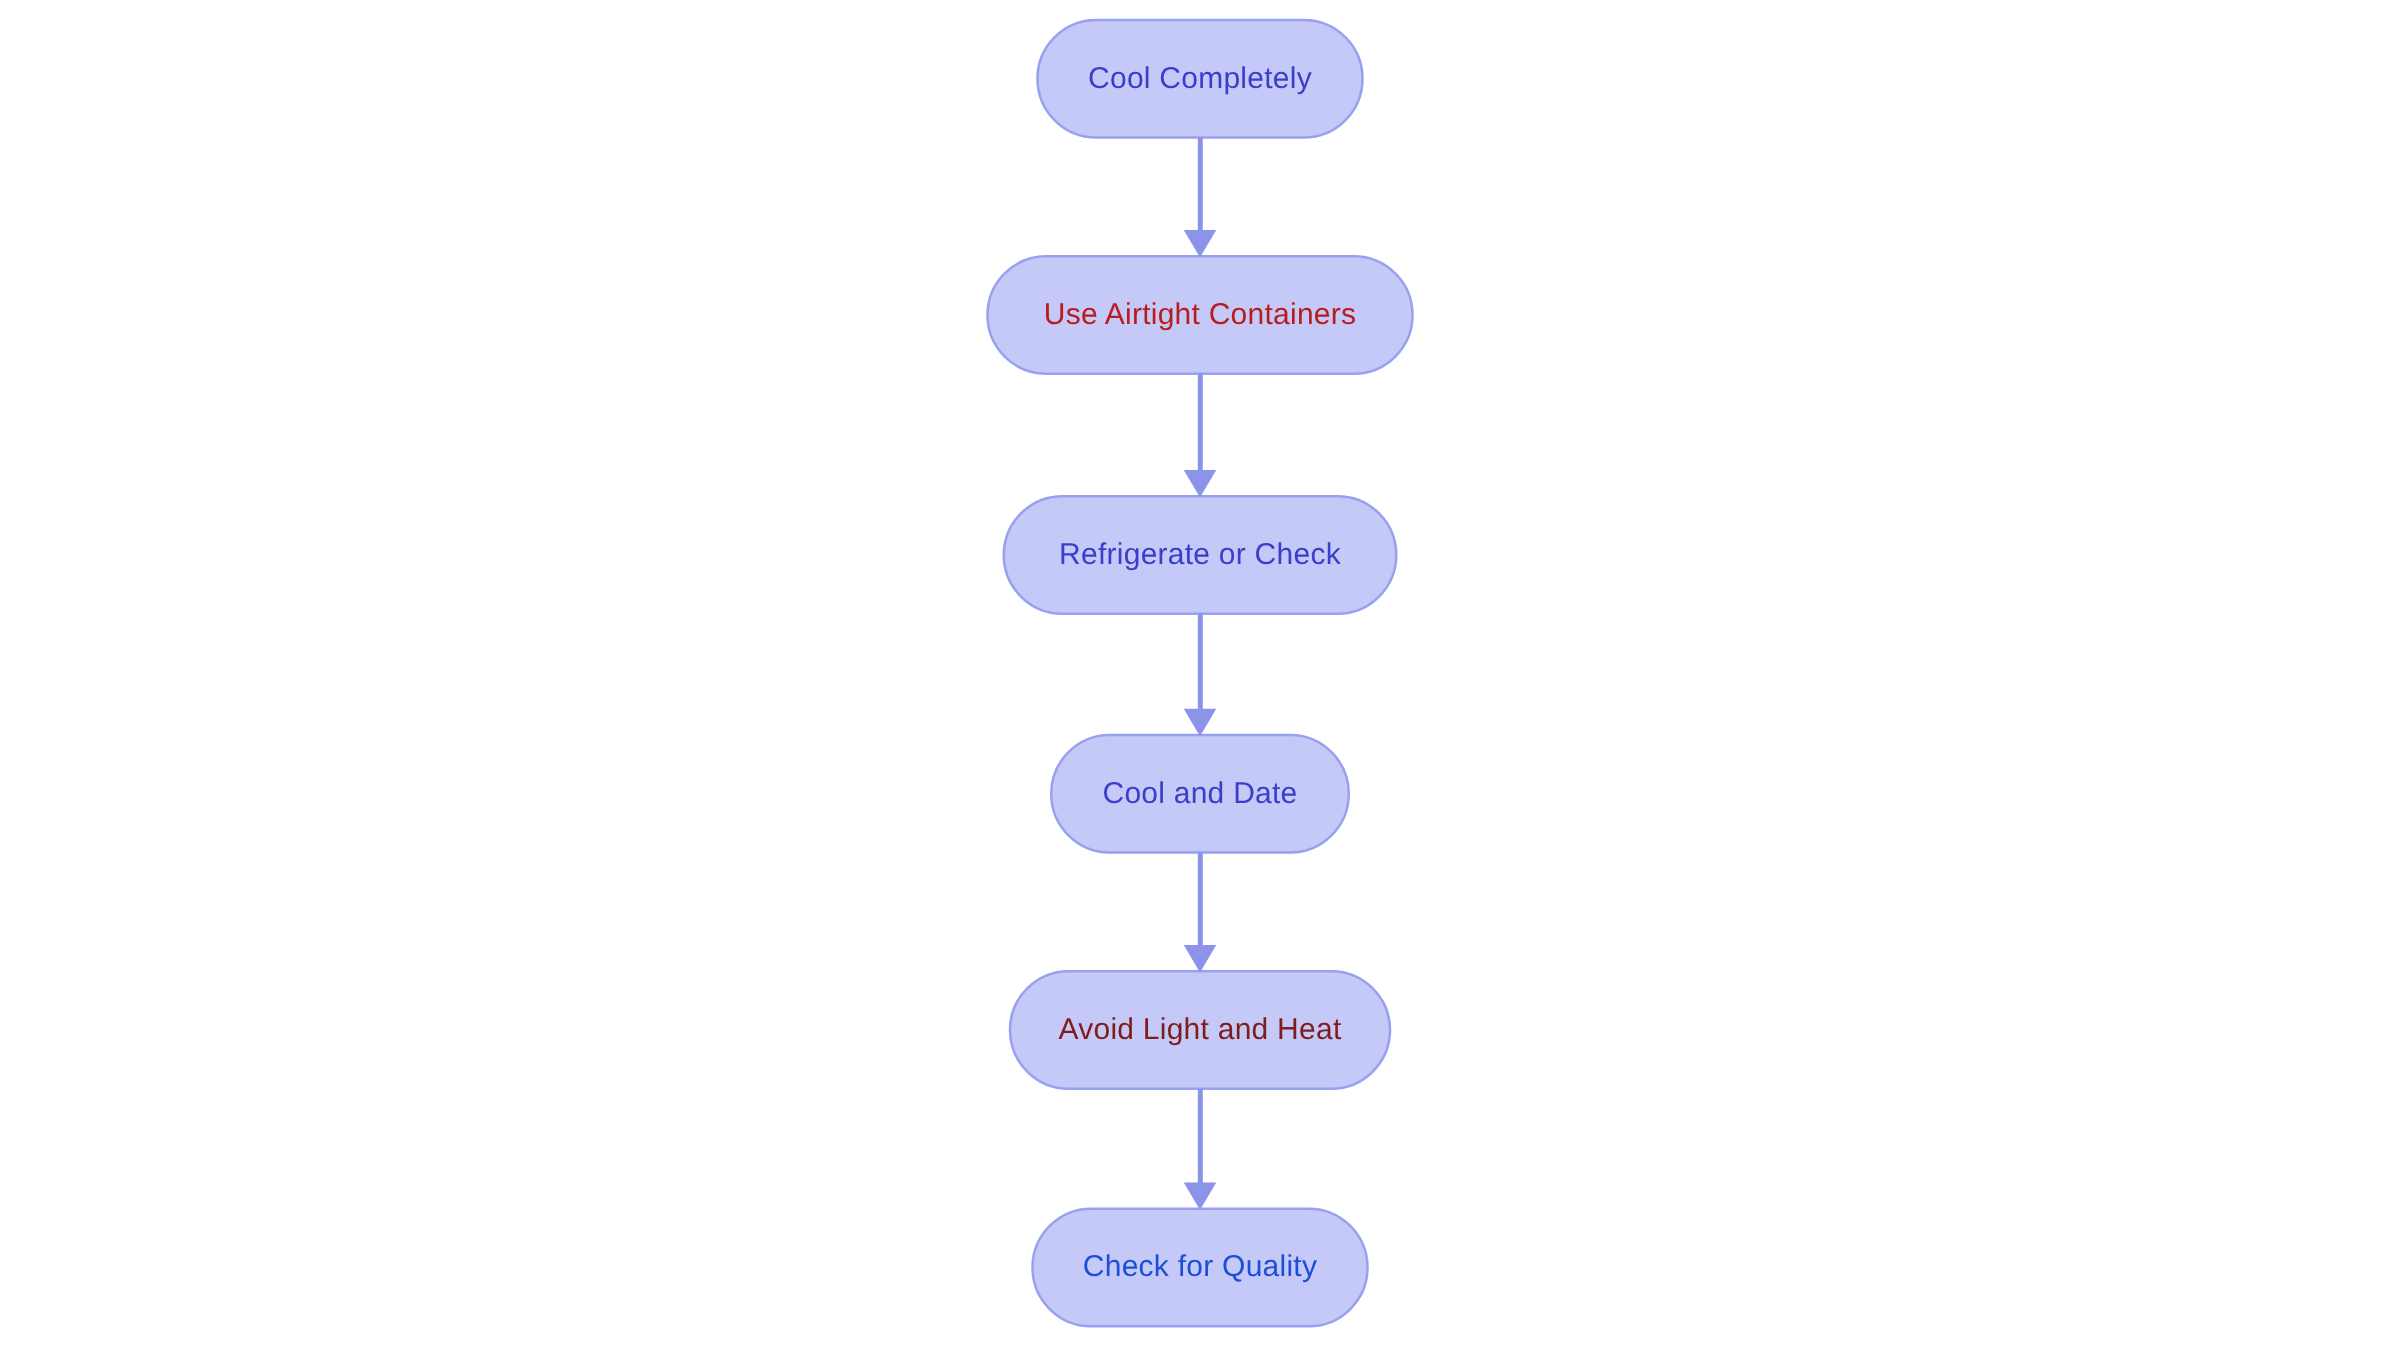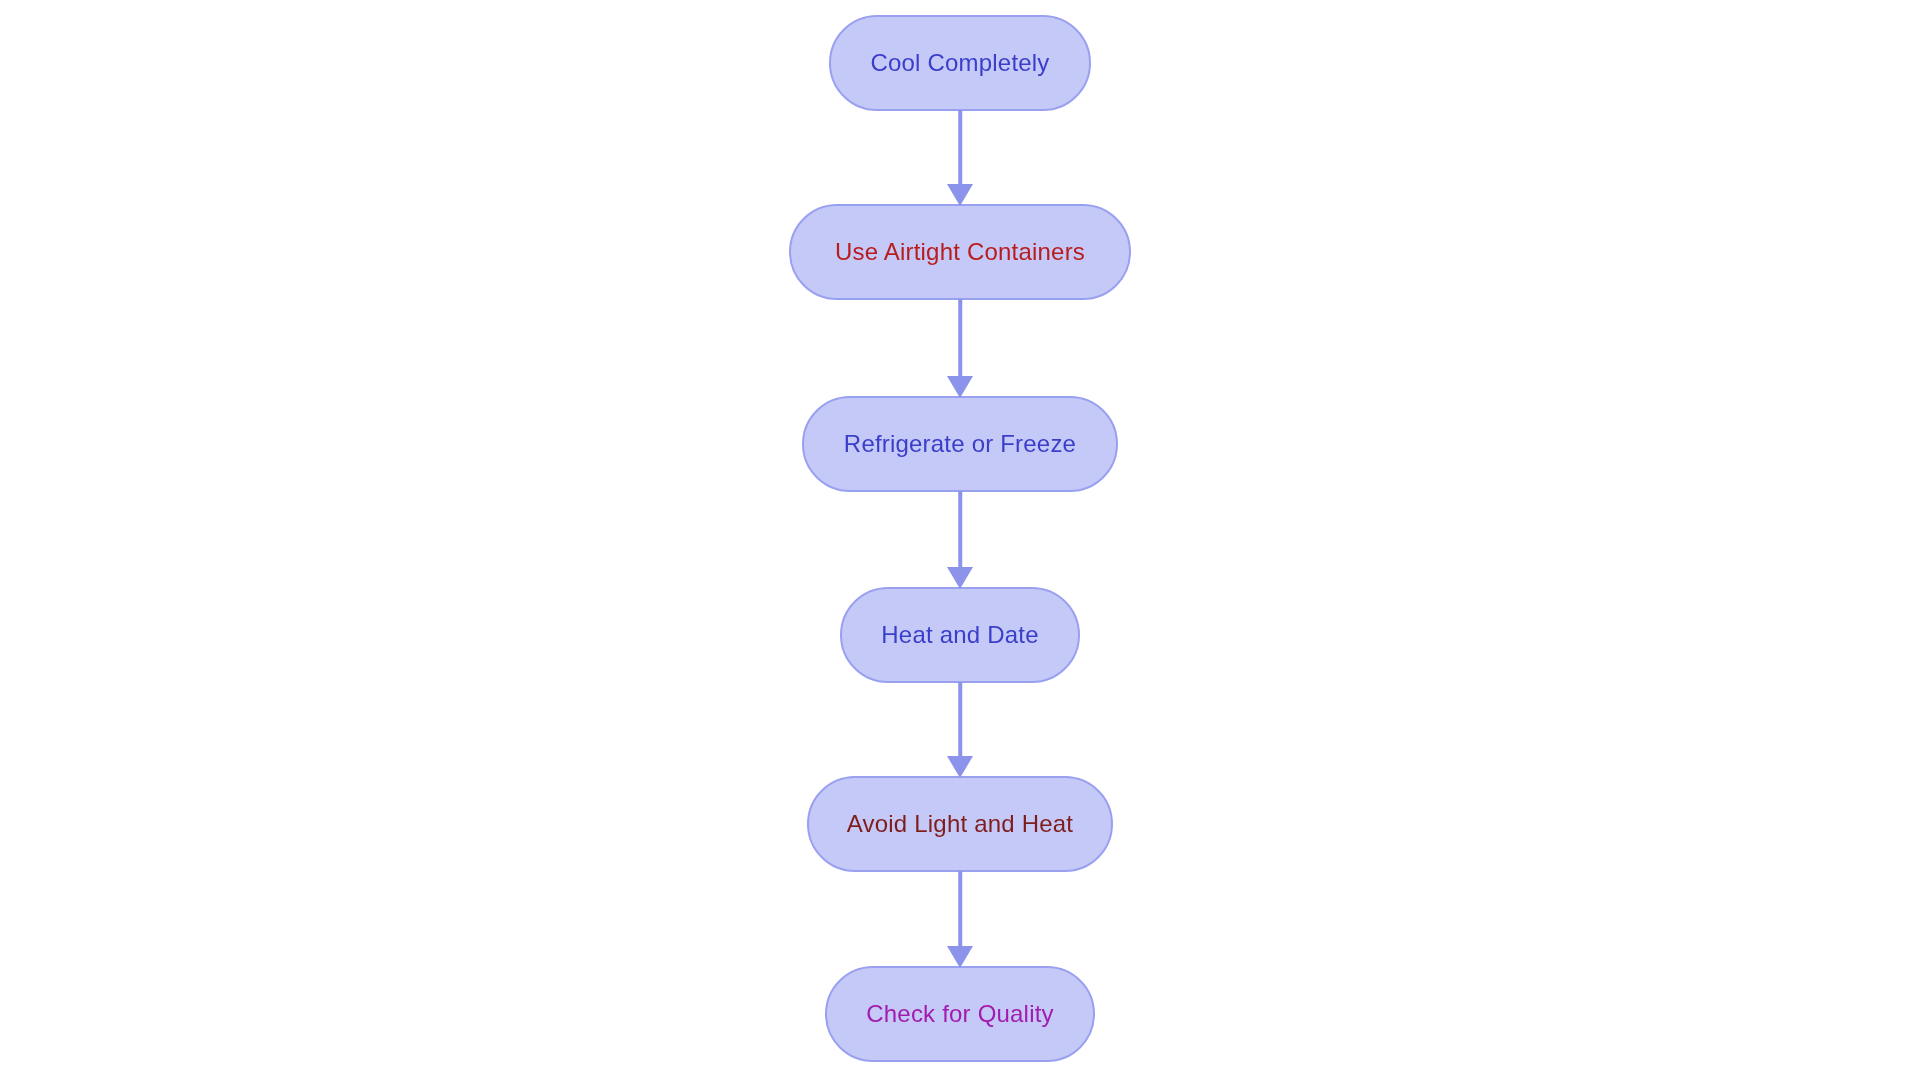--- a/index.html
+++ b/index.html
@@ -58,30 +58,30 @@
 <body>
 
 <div class="canvas" style="background: rgb(255, 255, 255);">
     <div class="flow-node" style="top: 15px; width: 262px; background: rgb(197, 201, 248); border-color: rgb(153, 160, 240);">
     <span class="node-label" style="color: rgb(58, 62, 201);">Cool Completely</span>
   </div>
     <div class="flow-node" style="top: 204px; width: 342px; background: rgb(197, 201, 248); border-color: rgb(153, 160, 240);">
     <span class="node-label" style="color: #b91c1c;">Use Airtight Containers</span>
   </div>
     <div class="flow-node" style="top: 396px; width: 316px; background: rgb(197, 201, 248); border-color: rgb(153, 160, 240);">
-    <span class="node-label" style="color: rgb(58, 62, 201);">Refrigerate or Freeze</span>
+    <span class="node-label" style="color: rgb(58, 62, 201);">Refrigerate or Check</span>
   </div>
     <div class="flow-node" style="top: 587px; width: 240px; background: rgb(197, 201, 248); border-color: rgb(153, 160, 240);">
-    <span class="node-label" style="color: rgb(58, 62, 201);">Heat and Date</span>
+    <span class="node-label" style="color: rgb(58, 62, 201);">Cool and Date</span>
   </div>
     <div class="flow-node" style="top: 776px; width: 306px; background: rgb(197, 201, 248); border-color: rgb(153, 160, 240);">
     <span class="node-label" style="color: #7f1d1d;">Avoid Light and Heat</span>
   </div>
     <div class="flow-node" style="top: 966px; width: 270px; background: rgb(197, 201, 248); border-color: rgb(153, 160, 240);">
-    <span class="node-label" style="color: #a21caf;">Check for Quality</span>
+    <span class="node-label" style="color: #1d4ed8;">Check for Quality</span>
   </div>
     <div class="arrow-line" style="top: 110px; height: 76px; background: rgb(139, 147, 234);"></div>
     <div class="arrow-head" style="top: 184px; border-top-color: rgb(139, 147, 234);"></div>
     <div class="arrow-line" style="top: 299px; height: 79px; background: rgb(139, 147, 234);"></div>
     <div class="arrow-head" style="top: 376px; border-top-color: rgb(139, 147, 234);"></div>
     <div class="arrow-line" style="top: 491px; height: 78px; background: rgb(139, 147, 234);"></div>
     <div class="arrow-head" style="top: 567px; border-top-color: rgb(139, 147, 234);"></div>
     <div class="arrow-line" style="top: 682px; height: 76px; background: rgb(139, 147, 234);"></div>
     <div class="arrow-head" style="top: 756px; border-top-color: rgb(139, 147, 234);"></div>
     <div class="arrow-line" style="top: 871px; height: 77px; background: rgb(139, 147, 234);"></div>

